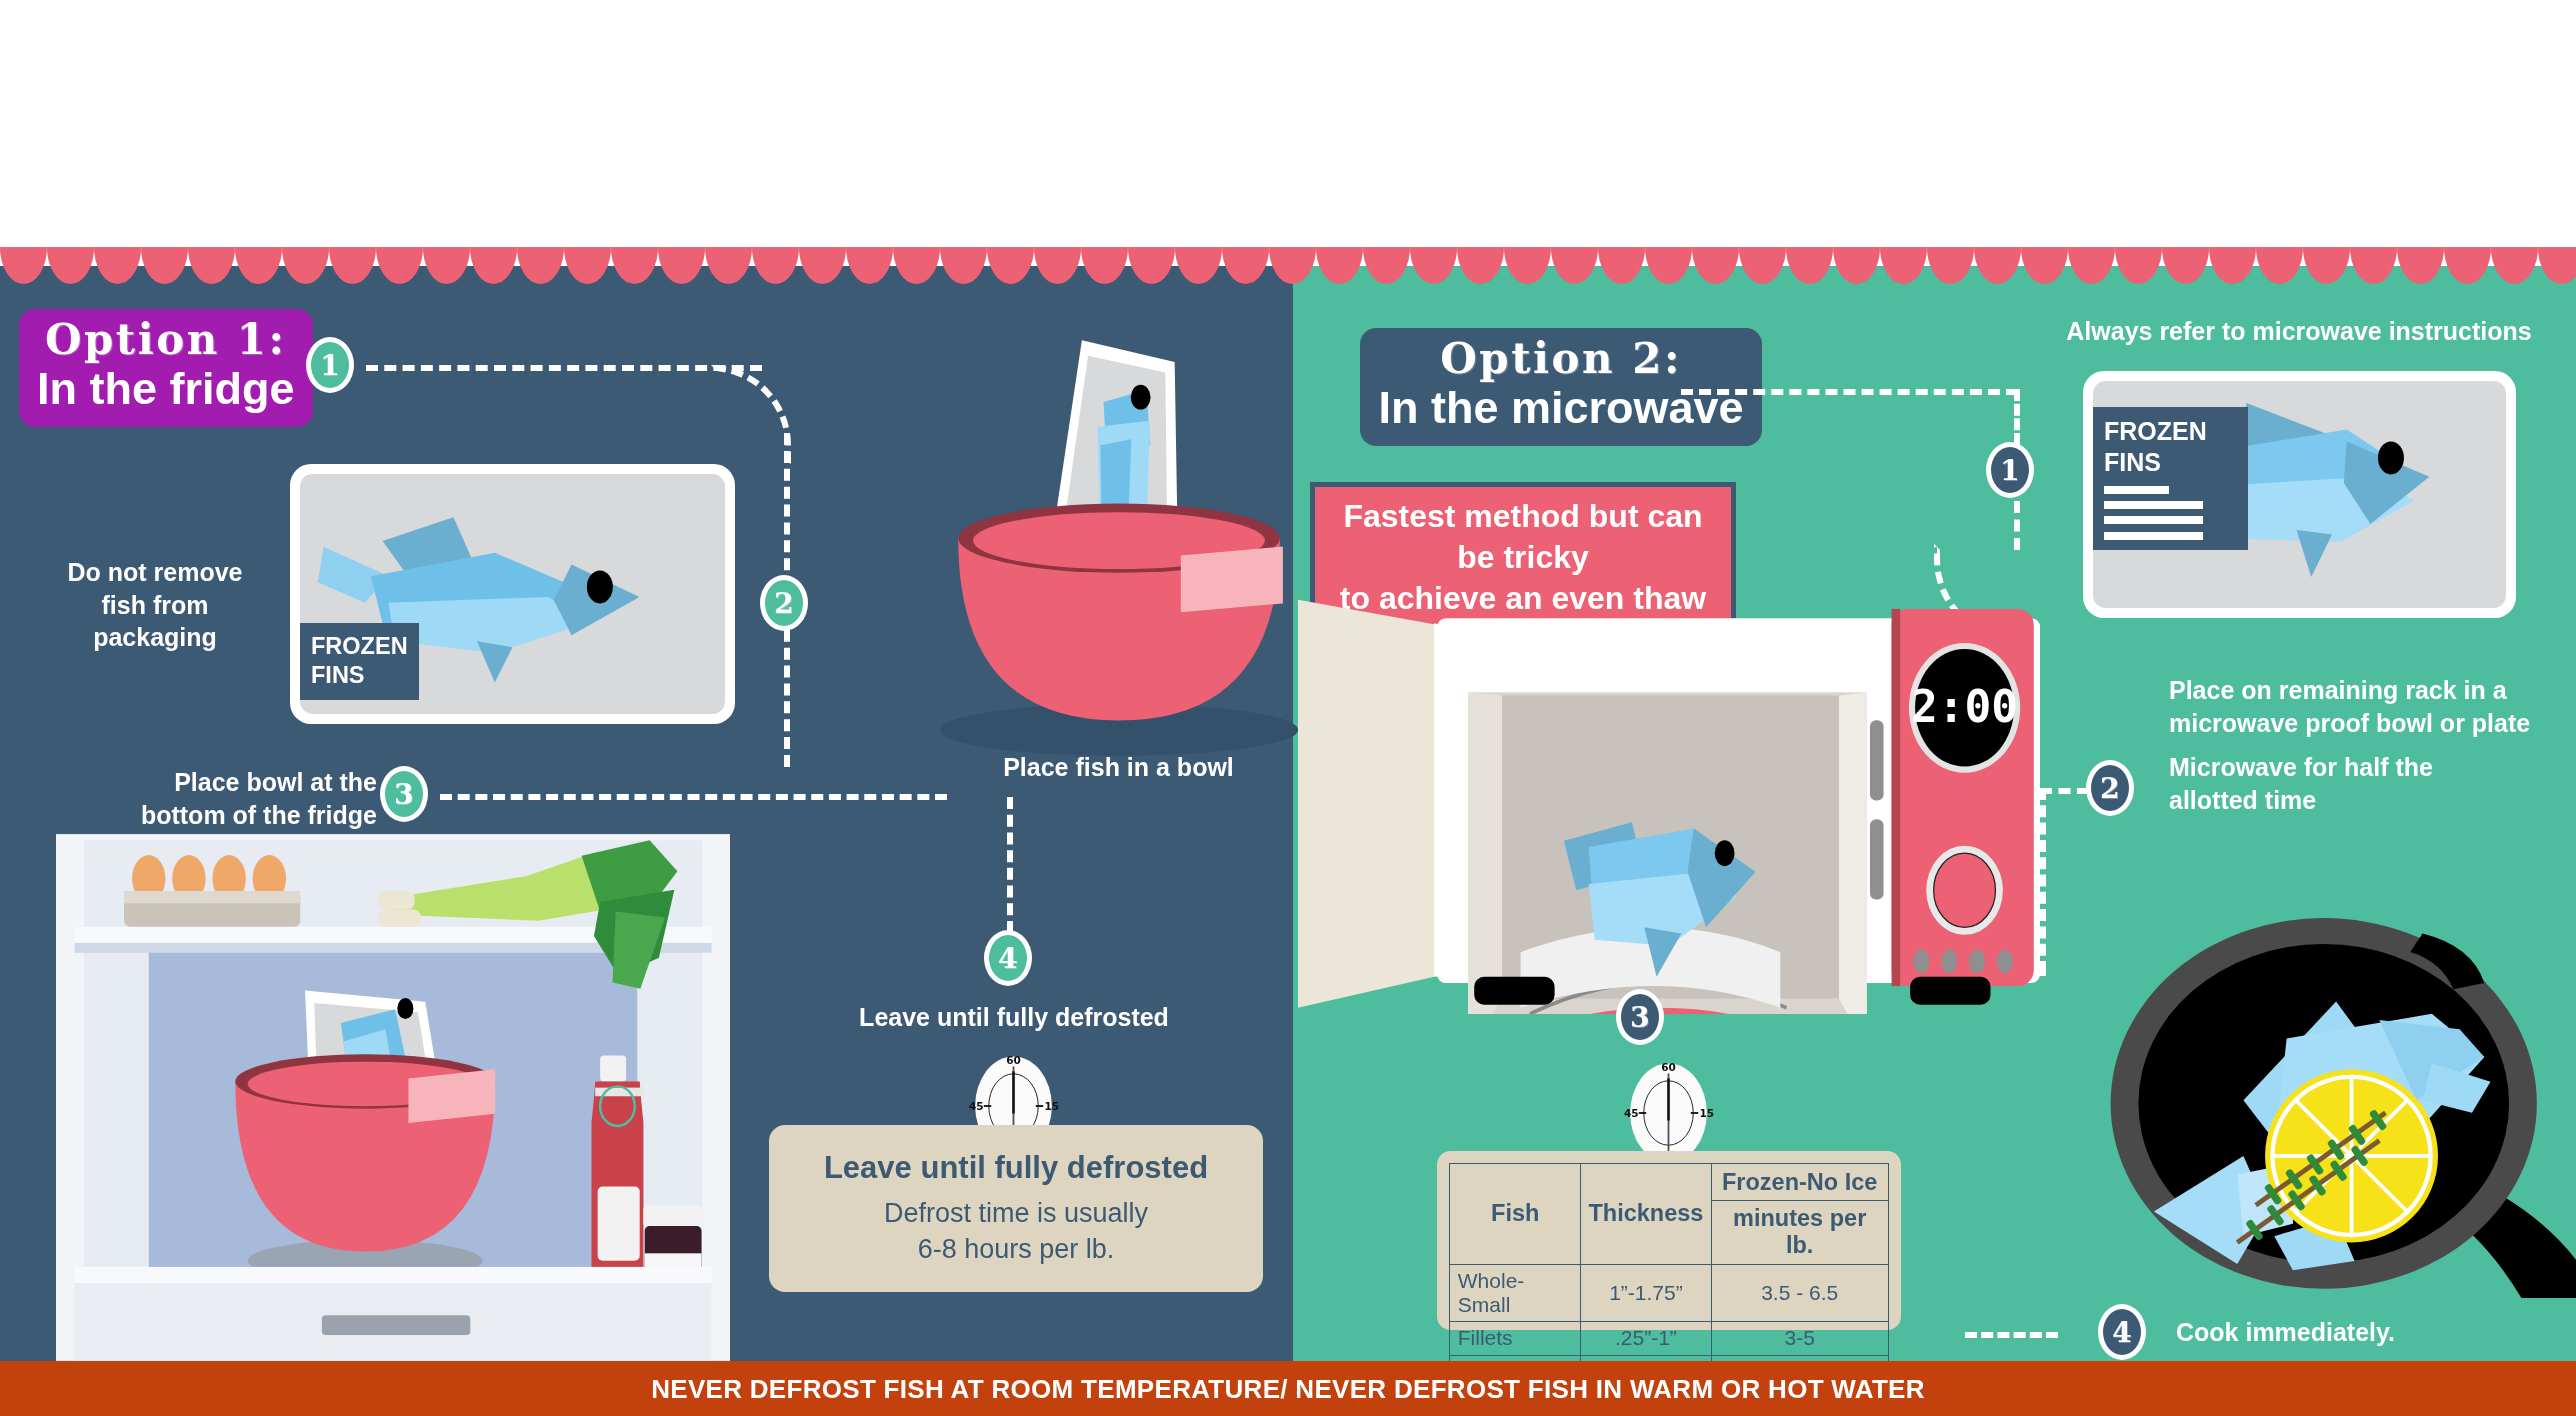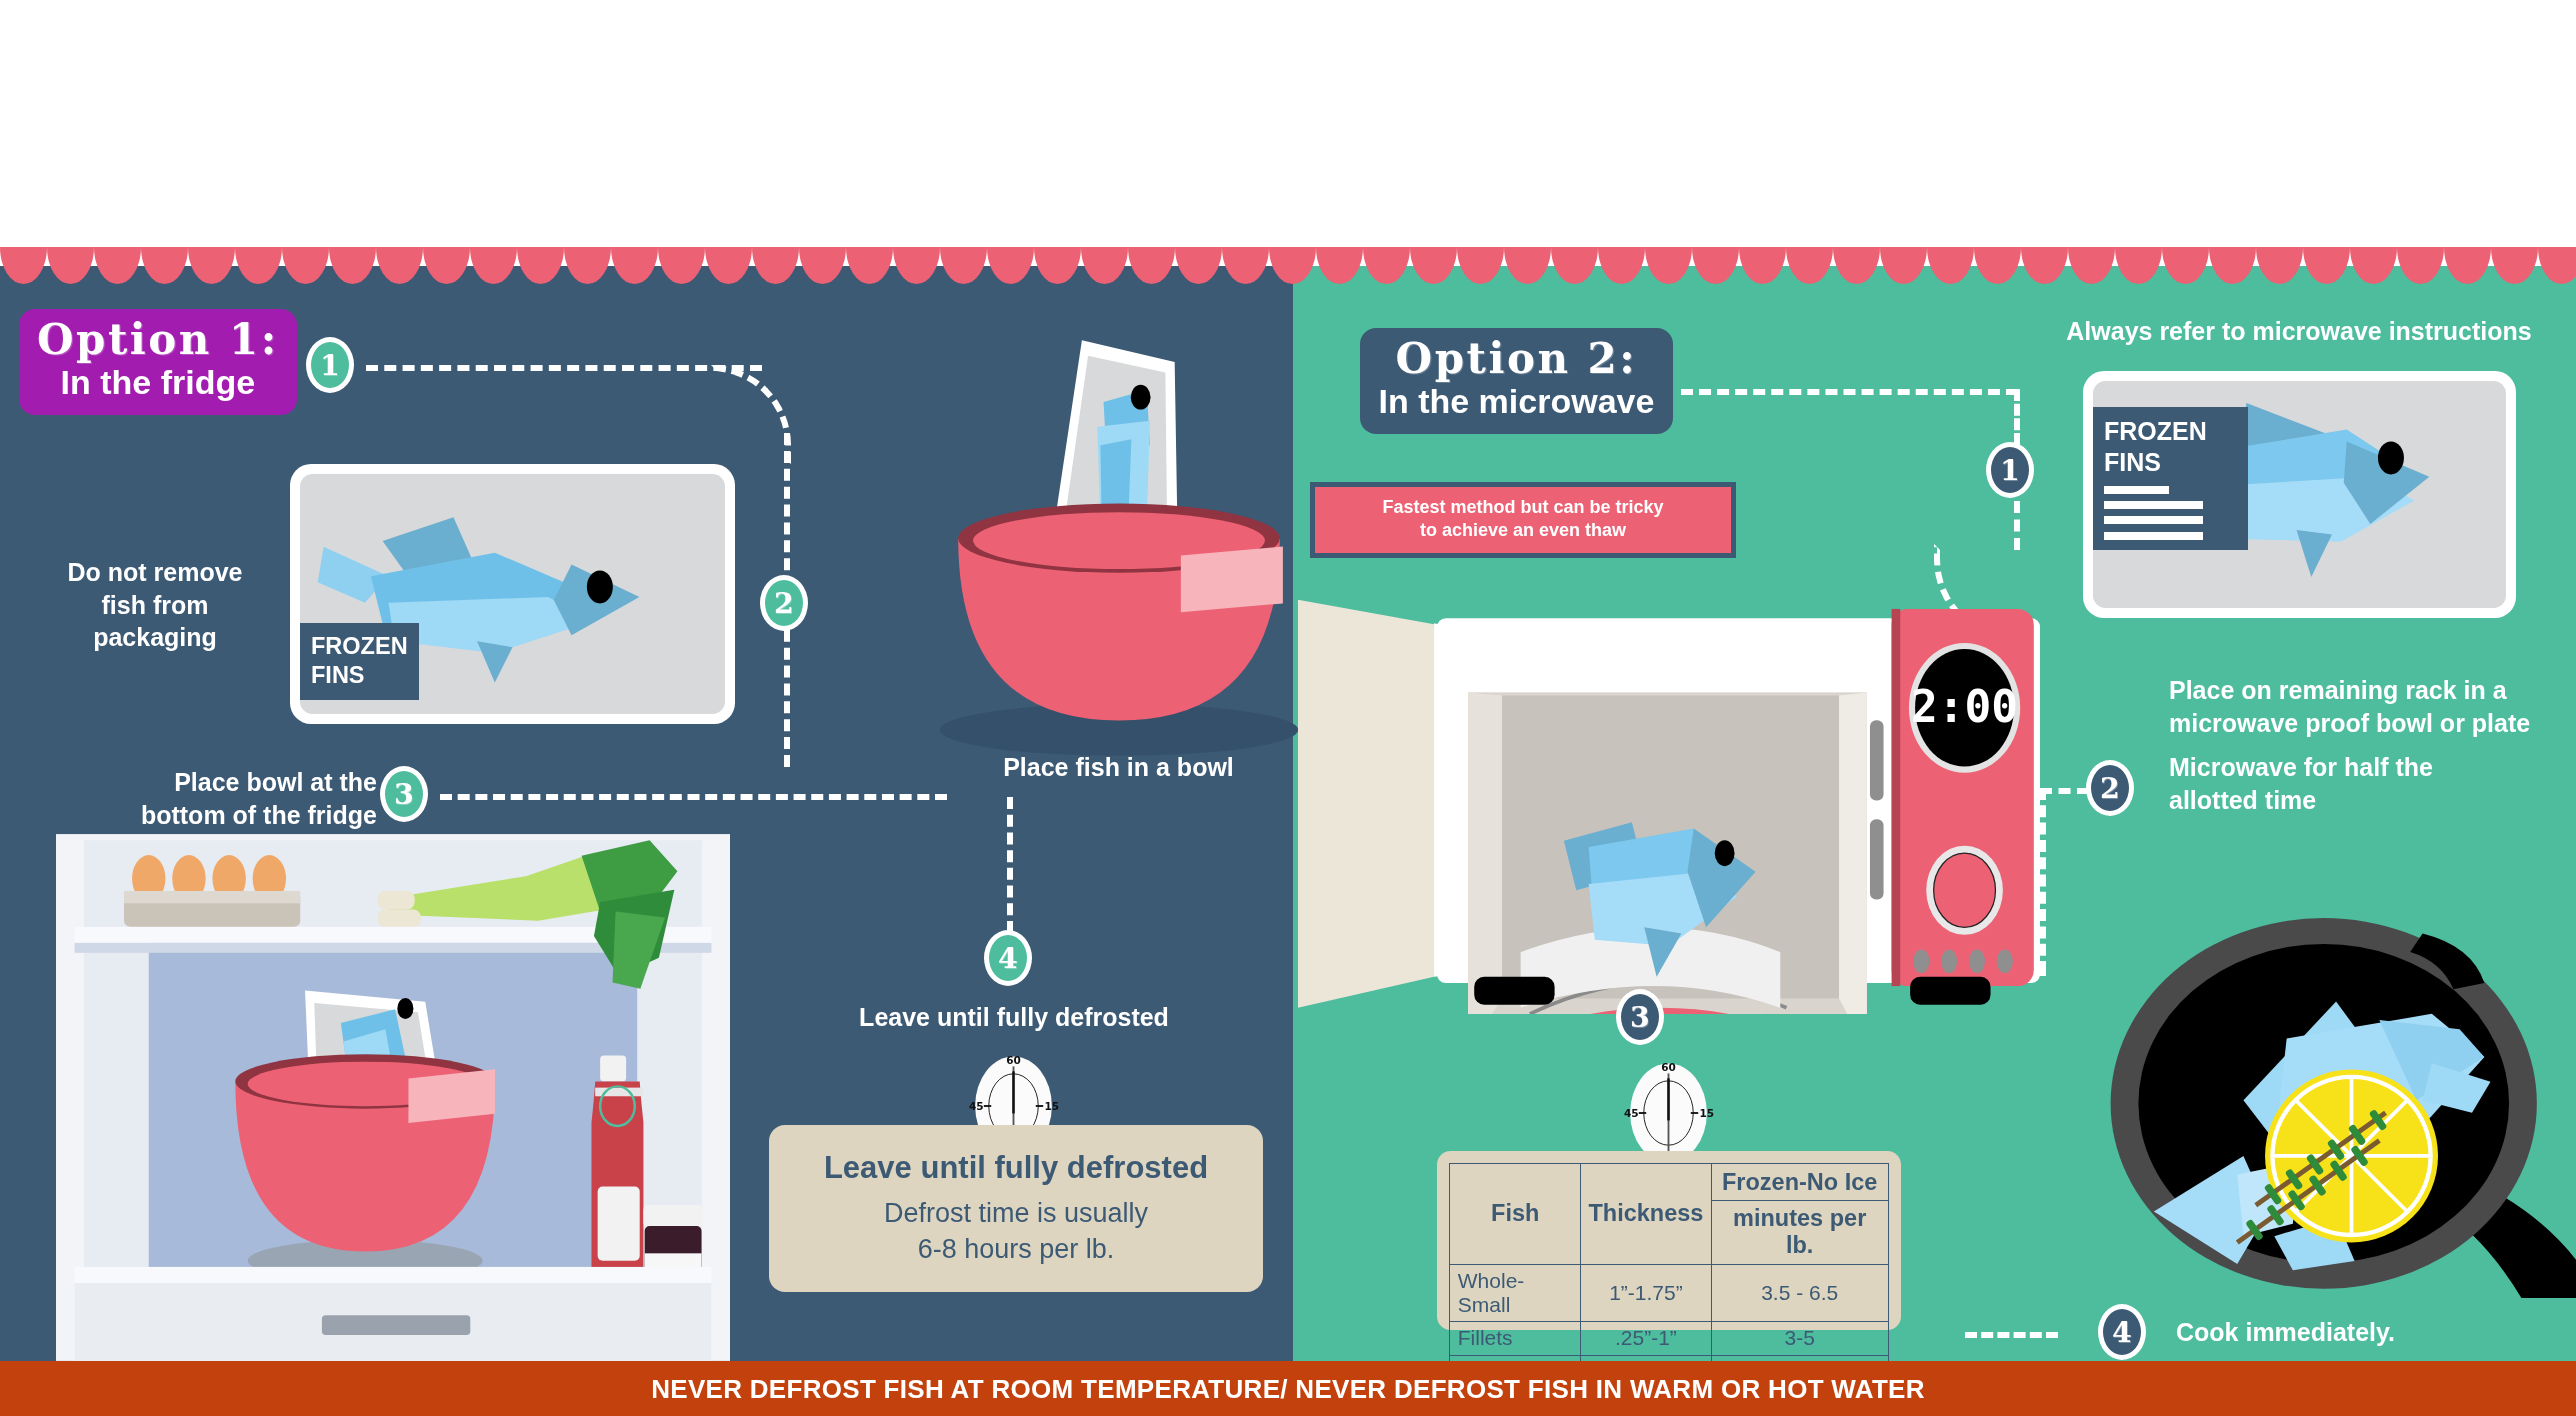--- a/index.html
+++ b/index.html
@@ -55,31 +55,31 @@
   .option-chip {
     position:absolute; border-radius:16px; padding:8.7px 18.5px 13.6px 18.5px;
     text-align:center;
   }
   .option-chip .opt-main {
     font-family:"DejaVu Serif", serif; font-weight:bold;
     font-size:42px; color:#ffffff; letter-spacing:2.5px; line-height:1.05;
     text-shadow:1.2px 1.2px 0 rgba(255,255,255,0.22);
   }
   .option-chip .opt-sub {
-    font-weight:bold; font-size:34px; color:#ffffff; line-height:1.1; margin-top:2.5px;
+    font-weight:bold; font-size:45px; color:#ffffff; line-height:1.1; margin-top:2.5px;
   }
   #opt1 { left:18.5px; top:309px; background:#a21caf; }
   #opt2 { left:1360px; top:328px; background:#3d5a75; }
 
   
   .warn-box {
     position:absolute; left:1310px; top:482px; width:426px;
     background:#ec6173; border:5.6px solid #3d5a75;
     padding:8.7px 6.2px 11px 6.2px; text-align:center;
-    color:#fff; font-weight:bold; font-size:18px; line-height:1.28;
+    color:#fff; font-weight:bold; font-size:32px; line-height:1.28;
   }
 
   
   .label {
     position:absolute; color:#ffffff; font-weight:bold;
     font-size:25px; line-height:1.3; text-align:center;
   }
   .label.left-align { text-align:left; }
 
   

